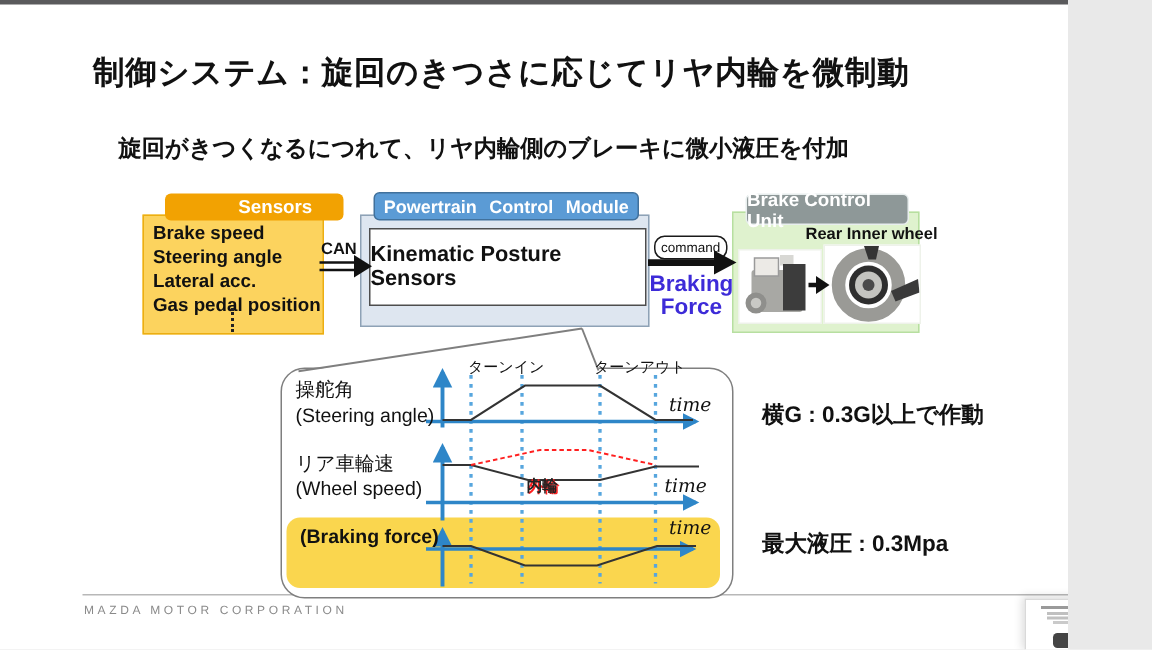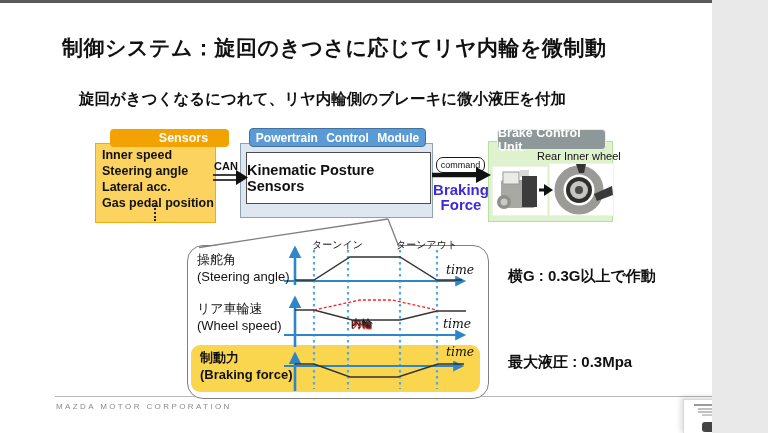--- a/index.html
+++ b/index.html
@@ -22,21 +22,21 @@
             color:#fff;font-size:12px;font-weight:bold;word-spacing:5px;display:flex;align-items:center;justify-content:center;}
   .kpc-box{left:246px;top:152px;width:183px;height:50px;background:#fff;border:1.5px solid #4d4d4d;
            display:flex;align-items:center;justify-content:center;font-size:14.5px;font-weight:bold;}
   .command-box{left:436px;top:157px;width:47px;height:14px;background:#fff;border:1.5px solid #1a1a1a;border-radius:7px;
                font-size:9px;display:flex;align-items:center;justify-content:center;}
   .braking-force{left:430px;top:182px;width:62px;text-align:center;font-size:15px;font-weight:bold;
                  color:#3D2BD8;line-height:15px;}
   .bcu-body{left:488px;top:141px;width:125px;height:81px;background:#DFF2CE;border:1px solid #b7dfa0;}
   .bcu-head{left:497px;top:129px;width:107px;height:19px;background:#8E9898;border:1px solid #e8eeee;border-radius:4px;
             color:#fff;font-size:12.5px;font-weight:bold;display:flex;align-items:center;justify-content:center;}
-  .bcu-caption{left:537px;top:150px;font-size:11px;font-weight:normal;}
+  .bcu-caption{left:537px;top:150px;font-size:11px;font-weight:bold;}
   .tile{background:#fff;border:1px solid #eef2ea;}
   .tile-left{left:492px;top:166px;width:54px;height:48px;}
   .tile-right{left:549px;top:163px;width:63px;height:51px;}
   
   .bubble{left:187px;top:245px;width:300px;height:152px;background:#fff;border:1.3px solid #7f7f7f;border-radius:16px;}
   .yellow-strip{left:191px;top:345px;width:289px;height:47px;background:#FAD64E;border-radius:9px;}
   .row-label{font-size:13px;line-height:17px;white-space:nowrap;}
   .row1{left:197px;top:251px;}
   .row2{left:197px;top:300px;}
   .row3{left:200px;top:349px;font-weight:bold;}
@@ -68,21 +68,21 @@
 
   <div class="abs title">制御システム：旋回のきつさに応じてリヤ内輪を微制動</div>
   <div class="abs subtitle">旋回がきつくなるにつれて、リヤ内輪側のブレーキに微小液圧を付加</div>
 
   <div class="abs footer-line"></div>
   <div class="abs footer-text">MAZDA MOTOR CORPORATION</div>
 
   <div class="abs box sensors-body"></div>
   <div class="abs sensors-head">Sensors</div>
   <div class="abs sensor-list">
-    <div>Inner speed</div>
+    <div>Brake speed</div>
     <div>Steering angle</div>
     <div>Lateral acc.</div>
     <div>Gas pedal position</div>
   </div>
   <div class="abs sensor-dots"></div>
   <div class="abs can-label">CAN</div>
 
   <div class="abs box pcm-body"></div>
   <div class="abs pcm-head">Powertrain Control Module</div>
   <div class="abs kpc-box">Kinematic Posture Sensors</div>
@@ -181,21 +181,20 @@
 
   <div class="abs row-label row1">
     <div>操舵角</div>
     <div>(Steering angle)</div>
   </div>
   <div class="abs row-label row2">
     <div>リア車輪速</div>
     <div>(Wheel speed)</div>
   </div>
   <div class="abs row-label row3">
-    <div>制動力</div>
     <div>(Braking force)</div>
   </div>
 
   <div class="abs phase turn-in">ターンイン</div>
   <div class="abs phase turn-out">ターンアウト</div>
   <div class="abs wheel-tag outer-wheel">外輪</div>
   <div class="abs wheel-tag inner-wheel">内輪</div>
   <div class="abs time-label t1">time</div>
   <div class="abs time-label t2">time</div>
   <div class="abs time-label t3">time</div>

